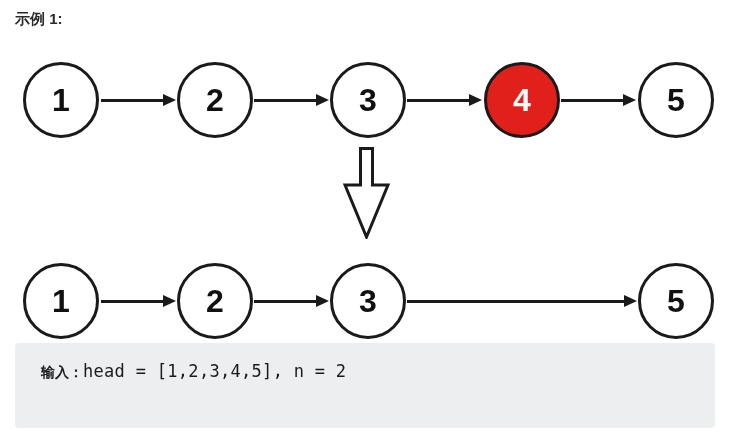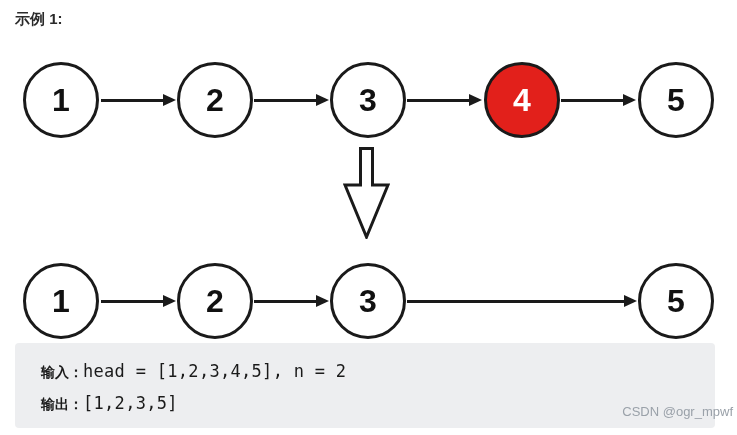--- a/index.html
+++ b/index.html
@@ -136,20 +136,16 @@
       <i class="head"></i>
     </div>
   <div class="node" style="left:638px;top:263px">
       <span>5</span>
     </div>
 
   <div class="io-box">
     <div class="io-line">
       <span class="io-label">输入：</span><span class="io-code">head = [1,2,3,4,5], n = 2</span>
     </div>
-    <div class="io-line">
-      <span class="io-label">输出：</span><span class="io-code">[1,2,3,5]</span>
-    </div>
   </div>
 
-  <div class="watermark">CSDN @ogr_mpwf</div>
 
 </div>
 
 </body></html>

